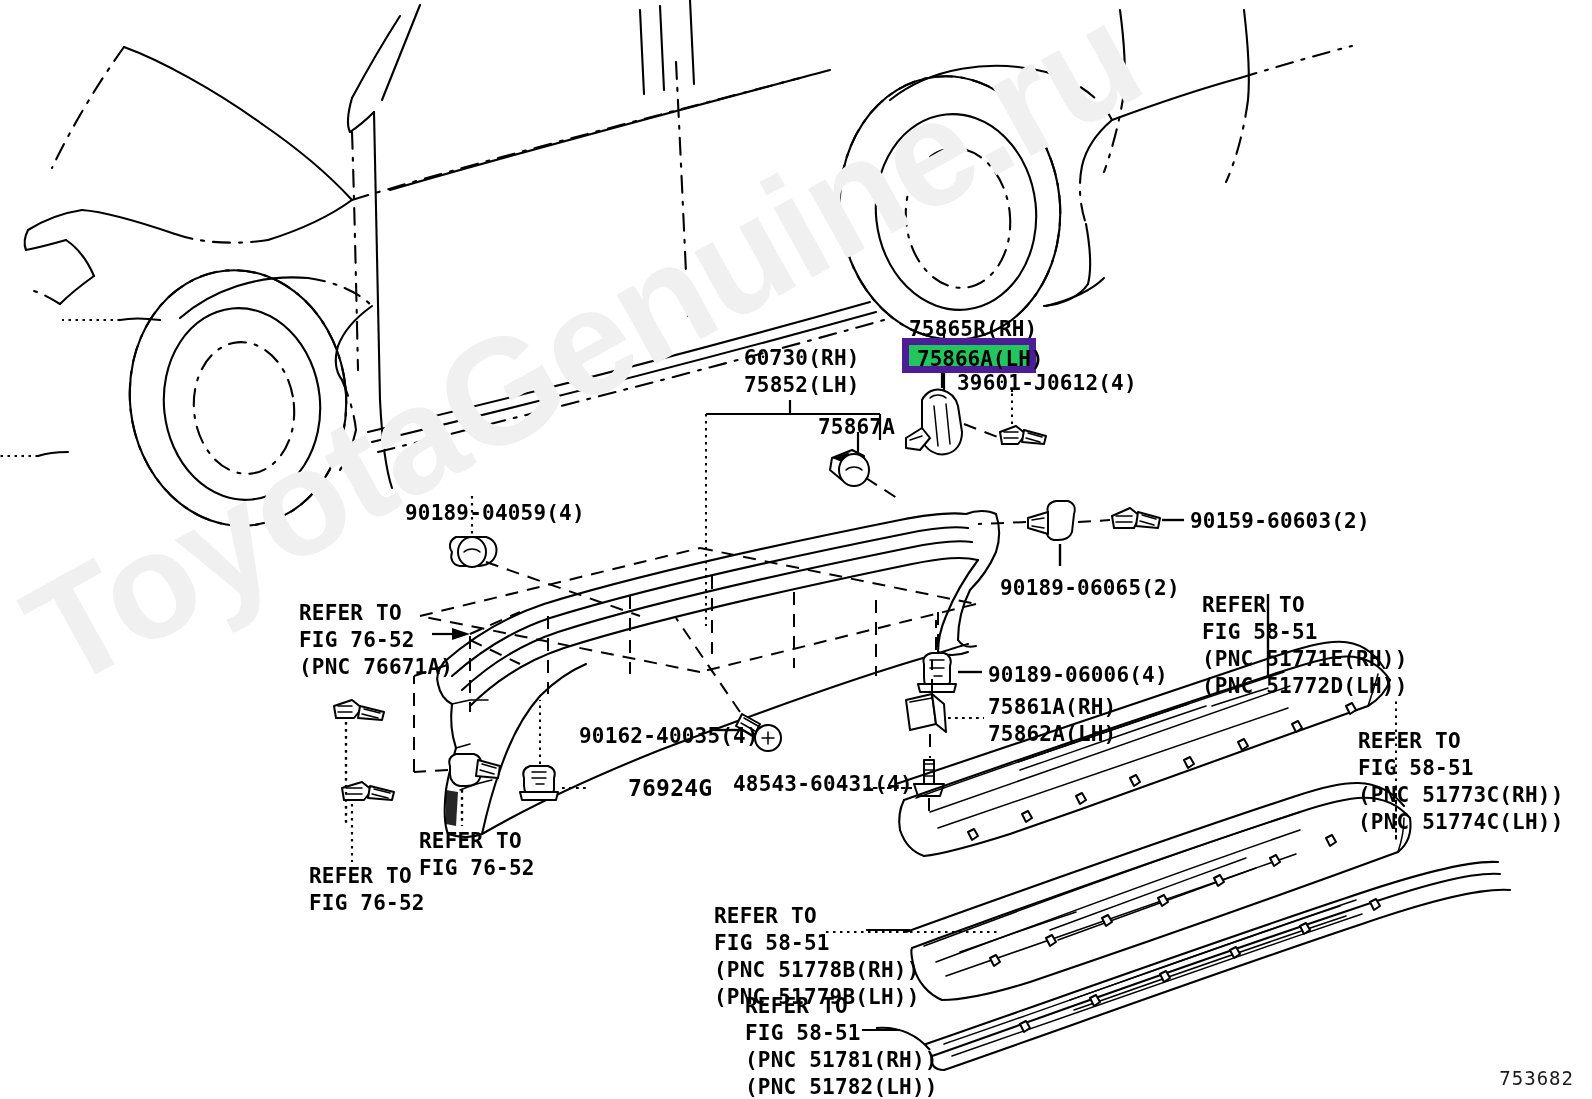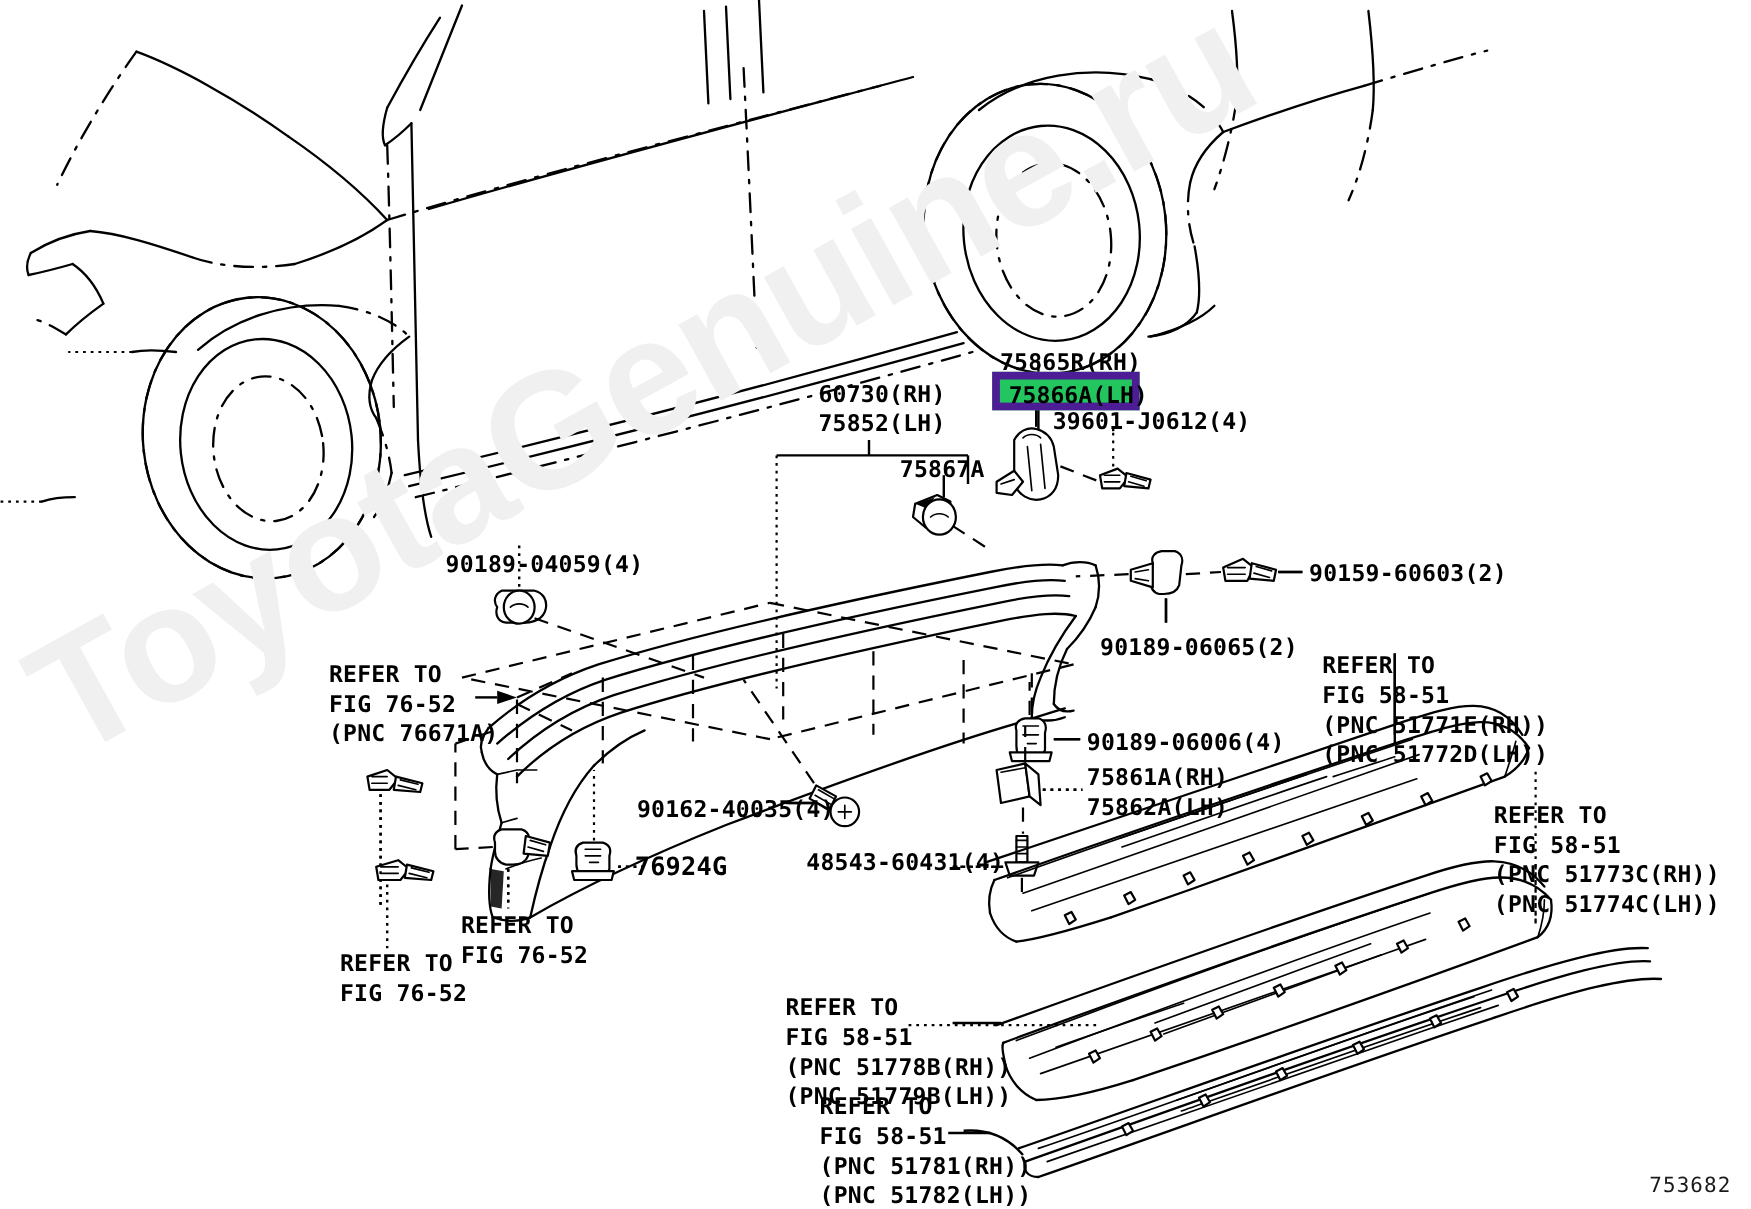--- a/index.html
+++ b/index.html
@@ -455,21 +455,21 @@
 (PNC 51772D(LH))</div>
   <div class="lbl" style="left:988px;top:662px;">90189-06006(4)</div>
   <div class="lbl multi" style="left:988px;top:694px;">75861A(RH)
 75862A(LH)</div>
   <div class="lbl multi" style="left:1358px;top:728px;">REFER TO
 FIG 58-51
 (PNC 51773C(RH))
 (PNC 51774C(LH))</div>
   <div class="lbl" style="left:579px;top:723px;">90162-40035(4)</div>
   <div class="lbl" style="left:733px;top:771px;">48543-60431(4)</div>
-  <div class="lbl" style="left:577px;top:775px;font-size:23px;">76924G</div>
+  <div class="lbl" style="left:628px;top:775px;font-size:23px;">76924G</div>
   <div class="lbl multi" style="left:419px;top:828px;">REFER TO
 FIG 76-52</div>
   <div class="lbl multi" style="left:309px;top:863px;">REFER TO
 FIG 76-52</div>
   <div class="lbl multi" style="left:714px;top:903px;">REFER TO
 FIG 58-51
 (PNC 51778B(RH))
 (PNC 51779B(LH))</div>
   <div class="lbl multi" style="left:745px;top:993px;">REFER TO
 FIG 58-51

